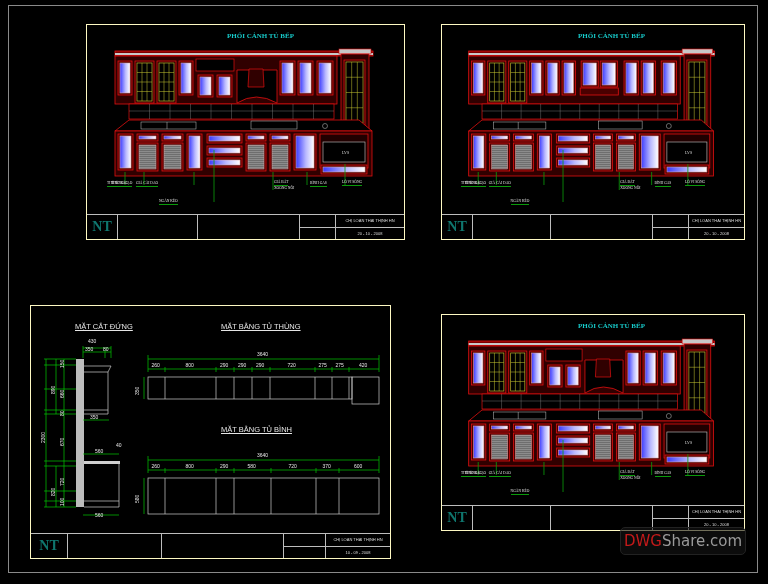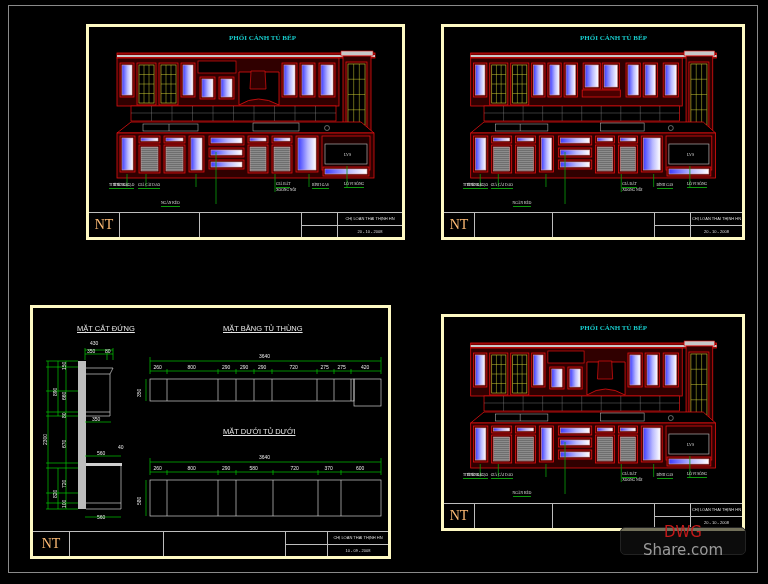--- a/index.html
+++ b/index.html
@@ -1,34 +1,34 @@
 <!DOCTYPE html>
 <html><head>
 <meta charset="utf-8">
 <style>
   html,body{margin:0;padding:0;background:#000;}
   body{width:768px;height:584px;position:relative;overflow:hidden;font-family:"Liberation Serif",serif;}
   .outer{position:absolute;left:8px;top:5px;width:750px;height:568px;border:1px solid #8a8a8a;box-sizing:border-box;}
-  .sheet{position:absolute;border:3px solid #fef9c3;box-sizing:border-box;}
+  .sheet{position:absolute;border:1px solid #fef9c3;box-sizing:border-box;}
   .sheet svg{position:absolute;left:0;top:0;}
   .tb{position:absolute;left:0;right:0;bottom:0;border-top:1px solid #bdbdbd;display:flex;}
   .tb div{border-right:1px solid #bdbdbd;box-sizing:border-box;position:relative;color:#ddd;}
-  .tb .nt{font-family:"Liberation Serif",serif;font-size:14px;display:flex;align-items:center;justify-content:center;color:#fdba74;}
+  .tb .nt{font-family:"Liberation Serif",serif;font-size:14px;display:flex;align-items:center;justify-content:center;color:#0f766e;font-weight:bold;}
   .tb .info{border-right:none;display:flex;flex-direction:column;}
   .tb .info span{flex:1;display:flex;align-items:center;justify-content:center;font-family:"Liberation Sans",sans-serif;font-size:4px;color:#ddd;}
   .tb .info span:first-child{border-bottom:1px solid #bdbdbd;}
   .tb .split{display:flex;flex-direction:column;}
   .tb .split i{flex:1;}
   .tb .split i:first-child{border-bottom:1px solid #bdbdbd;}
   .title{position:absolute;font-family:"Liberation Serif",serif;font-weight:bold;color:#17c9c9;font-size:7px;white-space:nowrap;}
   .lbl{position:absolute;font-family:"Liberation Serif",serif;color:#e0e0e0;font-size:3.6px;white-space:nowrap;border-bottom:1px solid #0a9a0a;line-height:5px;}
   .sec-title{position:absolute;font-family:"Liberation Sans",sans-serif;color:#e6e6e6;font-size:7.5px;text-decoration:underline;white-space:nowrap;}
   .dim{position:absolute;font-family:"Liberation Sans",sans-serif;color:#e6e6e6;font-size:5px;white-space:nowrap;}
   .dimv{position:absolute;font-family:"Liberation Sans",sans-serif;color:#e6e6e6;font-size:5px;white-space:nowrap;transform:rotate(-90deg);transform-origin:left top;}
-  .wm{position:absolute;left:620px;top:527px;width:124px;height:26px;border:1px solid #222;border-radius:5px;background:rgba(20,20,20,.6);font-family:"DejaVu Sans",sans-serif;font-size:15px;display:flex;align-items:center;justify-content:center;flex-direction:column;}
+  .wm{position:absolute;left:620px;top:527px;width:124px;height:26px;border:1px solid #222;border-radius:5px;background:rgba(20,20,20,.6);font-family:"DejaVu Sans",sans-serif;font-size:15px;display:flex;align-items:center;justify-content:center;}
   .wm .r{color:#c41a1a;}
   .wm .g{color:#9a9a9a;}
 </style>
 </head>
 <body>
 
 <div class="outer"></div>
 
 <div class="sheet" id="s1" style="left:86px;top:24px;width:319px;height:216px;">
   <svg class="elev" width="319" height="190">
@@ -388,21 +388,21 @@
       <line x1="134" y1="172" x2="134" y2="208" stroke="#cfcfcf" stroke-width="0.7"></line>
       <line x1="185" y1="172" x2="185" y2="208" stroke="#cfcfcf" stroke-width="0.7"></line>
       <line x1="203" y1="172" x2="203" y2="208" stroke="#cfcfcf" stroke-width="0.7"></line>
       <line x1="240" y1="172" x2="240" y2="208" stroke="#cfcfcf" stroke-width="0.7"></line>
       <line x1="285" y1="172" x2="285" y2="208" stroke="#cfcfcf" stroke-width="0.7"></line>
       <line x1="308" y1="172" x2="308" y2="208" stroke="#cfcfcf" stroke-width="0.7"></line>
       <line x1="113" y1="172" x2="113" y2="208" stroke="#00c800" stroke-width="0.7"></line>
     </svg>
   <div class="sec-title" style="left:44px;top:16px;text-decoration:underline;">MẶT CẮT ĐỨNG</div>
   <div class="sec-title" style="left:190px;top:16px;">MẶT BẰNG TỦ THÙNG</div>
-  <div class="sec-title" style="left:190px;top:119px;">MẶT DƯỚI TỦ DƯỚI</div>
+  <div class="sec-title" style="left:190px;top:119px;">MẶT BẰNG TỦ BÌNH</div>
   <div id="dimlayer">
       <div class="dim" style="left: 57px; top: 32px;">430</div>
       <div class="dim" style="left: 54px; top: 40px;">350</div>
       <div class="dim" style="left: 72px; top: 40px;">80</div>
       <div class="dim" style="left: 59px; top: 108px;">350</div>
       <div class="dim" style="left: 64px; top: 142px;">560</div>
       <div class="dim" style="left: 85px; top: 136px;">40</div>
       <div class="dim" style="left: 64px; top: 206px;">560</div>
       <div class="dimv" style="left: 9px; top: 137px;">2300</div>
       <div class="dimv" style="left: 19px; top: 88px;">890</div>

